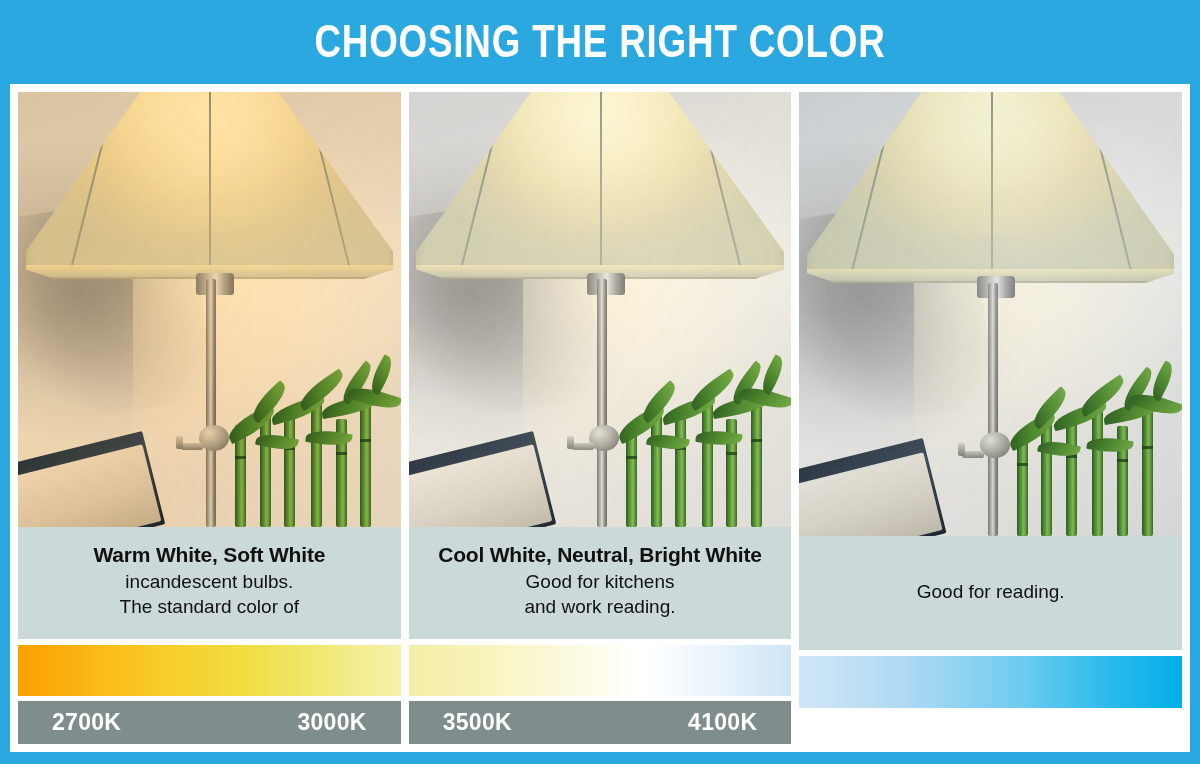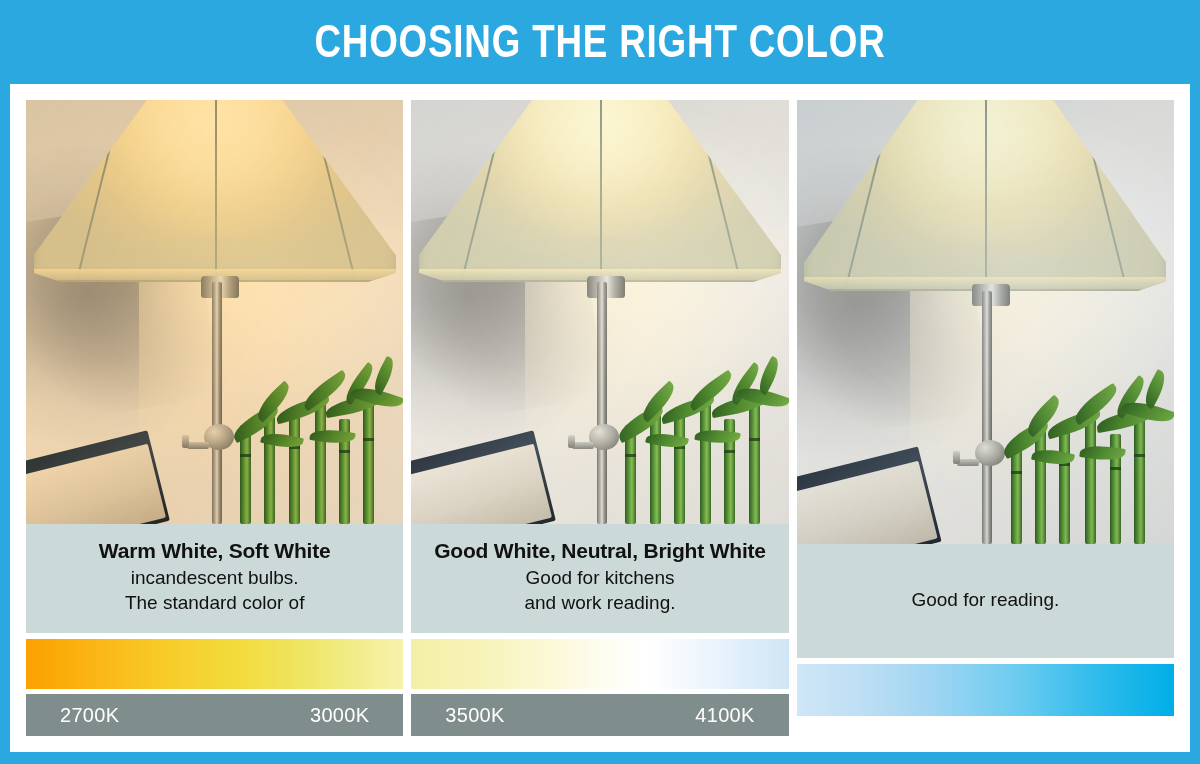--- a/index.html
+++ b/index.html
@@ -28,21 +28,21 @@
     transform-origin:center;
     white-space:nowrap;
     text-transform:uppercase;
   }
   
   .board {
     position:absolute;
     left:10px; top:84px;
     width:1180px; height:668px;
     background:#FFFFFF;
-    padding:16px;
+    padding:8px;
     display:flex;
     gap:8px;
   }
   .panel {
     flex:1 1 0;
     display:flex;
     flex-direction:column;
     min-width:0;
   }
   
@@ -201,22 +201,22 @@
   .kelvin {
     height:44px; margin-top:5px;
     background:#7F8E8C;
     display:flex;
     align-items:center;
     justify-content:space-between;
     padding:0 34px;
   }
   .kelvin-value {
     color:#FFFFFF;
-    font-size:20px;
-    font-weight:normal;
+    font-size:23px;
+    font-weight:bold;
     letter-spacing:0.3px;
   }
 </style>
 </head>
 <body>
 
 <div class="infographic">
 
   <div class="title-bar">
     <div class="title-text">CHOOSING THE RIGHT COLOR</div>
@@ -332,21 +332,21 @@
             <div class="leaf" style="left:18%;  bottom:40%; width:24%; height:7%;  transform:rotate(12deg);"></div>
             <div class="leaf" style="left:46%;  bottom:42%; width:26%; height:7%;  transform:rotate(8deg);"></div>
           </div>
 
           <div class="temp-overlay" style="background:linear-gradient(120deg, rgba(236,236,238,0.34) 0%, rgba(246,242,232,0.26) 55%, rgba(232,236,242,0.30) 100%);"></div>
           <div class="temp-screen" style="background:radial-gradient(ellipse 68% 48% at 60% 38%, rgba(255,246,214,0.16), rgba(255,246,214,0) 72%);"></div>
         </div>
       </div>
 
       <div class="caption">
-        <div class="caption-title">Good White, Neutral, Bright White</div>
+        <div class="caption-title">Cool White, Neutral, Bright White</div>
         <div class="caption-body">Good for kitchens</div>
         <div class="caption-body">and work reading.</div>
       </div>
 
       <div class="strip" style="background:linear-gradient(90deg,#F4EFA6 0%,#F7F3B8 18%,#FBF8D6 36%,#FEFDF2 52%,#FFFFFF 62%,#EAF4FC 80%,#CFE5F5 100%);"></div>
 
       <div class="kelvin">
         <span class="kelvin-value">3500K</span>
         <span class="kelvin-value">4100K</span>
       </div>

